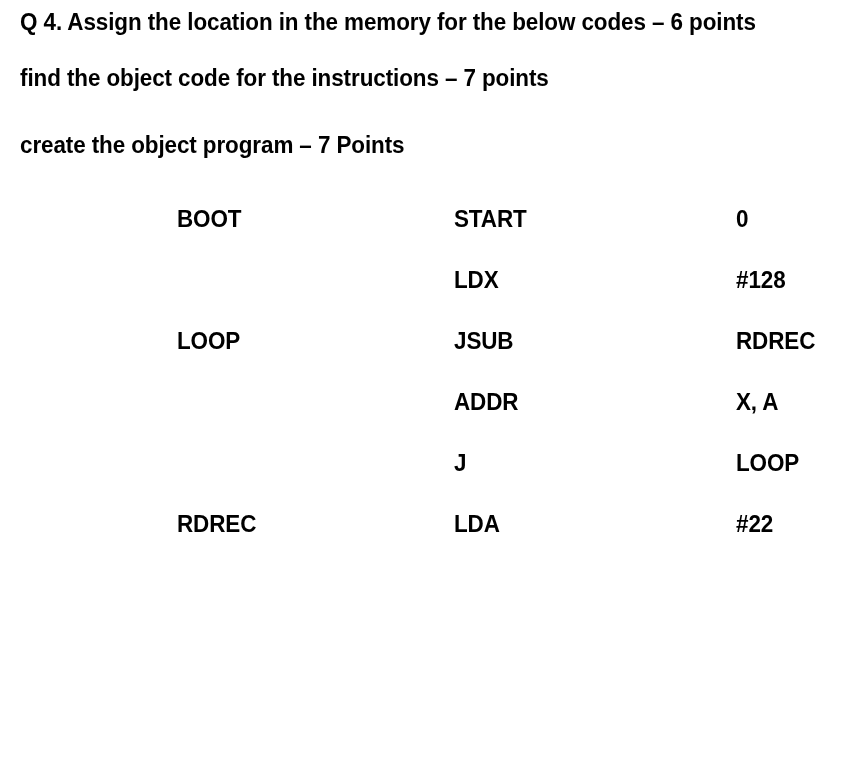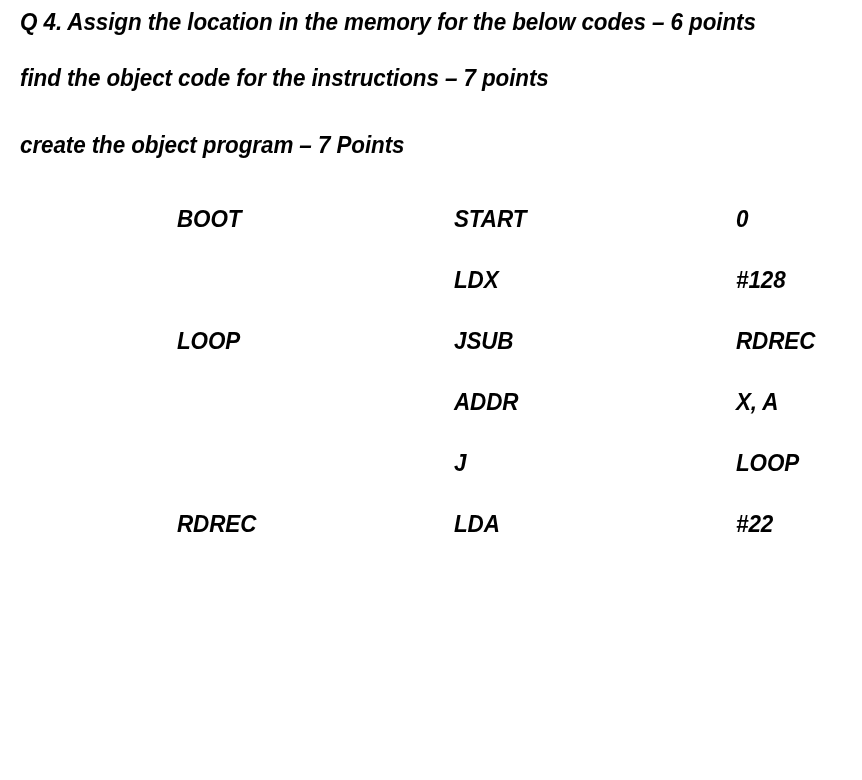--- a/index.html
+++ b/index.html
@@ -17,21 +17,20 @@
     -webkit-font-smoothing: antialiased;
   }
 
   #page {
     position: absolute;
     left: 0;
     top: 0;
     width: 694px;
     height: 780px;
     background: #ffffff;
-    font-style: italic;
   }
 
   
   .prompt-block {
     position: absolute;
     left: 20px;
     top: 0;
     width: 842px;
   }
   .prompt-line {

